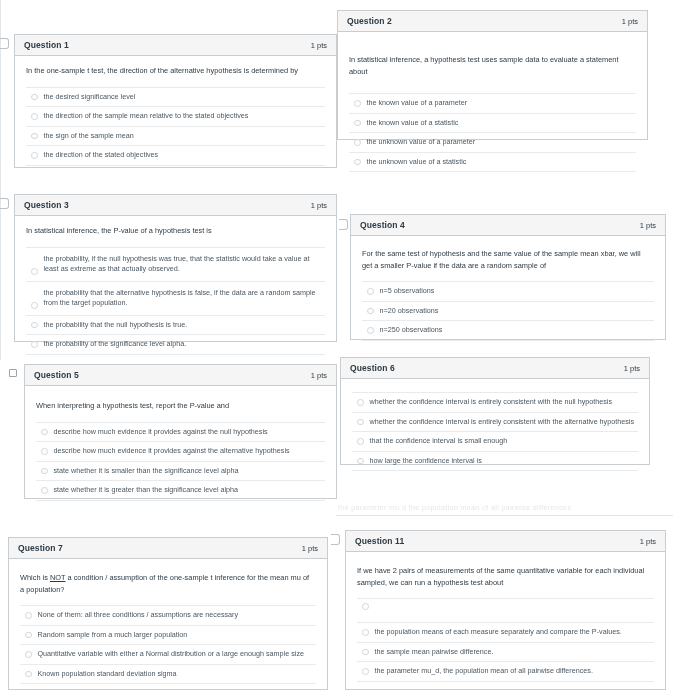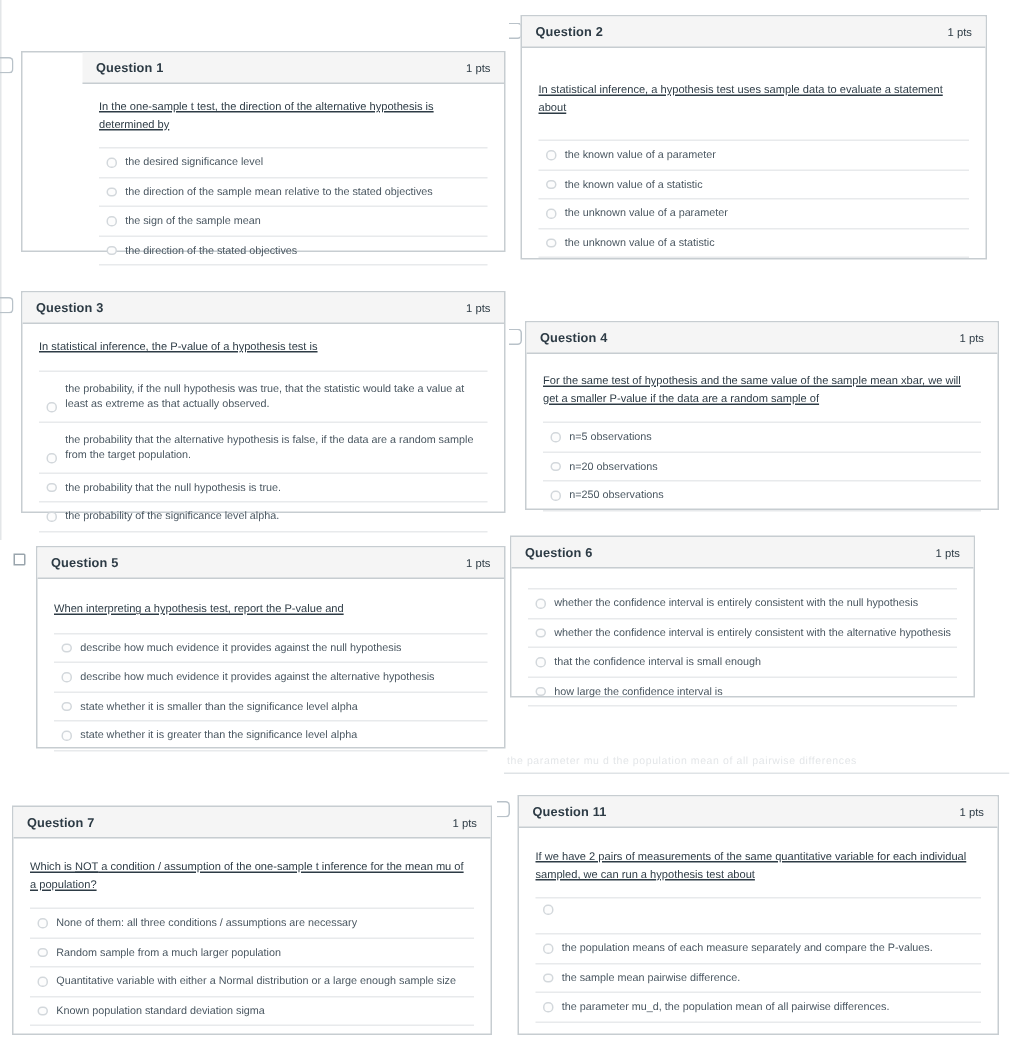--- a/index.html
+++ b/index.html
@@ -49,21 +49,20 @@
     color: #2d3b45;
   }
   .qbody {
     padding: 9px 11px 6px 11px;
   }
   .qtext {
     font-size: 7.4px;
     line-height: 11.5px;
     color: #2d3b45;
     margin: 0 4px 5px 0;
-    text-decoration: underline;
   }
   .qtext.pad-lg { margin-bottom: 16px; }
   .qtext.pad-md { margin-bottom: 10px; }
   .qtext u { text-decoration: underline; }
 
   
   .answers {
     margin: 0;
     padding: 0;
     list-style: none;
@@ -132,21 +131,21 @@
   }
 </style>
 </head>
 <body>
 
 <div class="canvas">
 
   <div class="vrule" style="left:0px; top:0px; height:360px;"></div>
 
   <div class="flag" style="left:0px; top:38px;"></div>
-  <div class="qcard" style="left:14px; top:34px; width:323px; height:134px;padding-left:40px;">
+  <div class="qcard" style="left:14px; top:34px; width:323px; height:134px;">
     <div class="qhead">
       <span class="qtitle">Question 1</span>
       <span class="qpts">1 pts</span>
     </div>
     <div class="qbody">
       <p class="qtext pad-md">In the one-sample t test, the direction of the alternative hypothesis is determined by</p>
       <ul class="answers">
         <li class="answer">
           <span class="radio"></span>
           <span class="answer-label">the desired significance level</span>
@@ -161,21 +160,21 @@
         </li>
         <li class="answer">
           <span class="radio"></span>
           <span class="answer-label">the direction of the stated objectives</span>
         </li>
       </ul>
     </div>
   </div>
 
   <div class="flag" style="left:339px; top:15px;"></div>
-  <div class="qcard" style="left:347px; top:10px; width:311px; height:163px;">
+  <div class="qcard" style="left:337px; top:10px; width:311px; height:130px;">
     <div class="qhead">
       <span class="qtitle">Question 2</span>
       <span class="qpts">1 pts</span>
     </div>
     <div class="qbody" style="padding-top:22px;">
       <p class="qtext pad-lg">In statistical inference, a hypothesis test uses sample data to evaluate a statement about</p>
       <ul class="answers">
         <li class="answer">
           <span class="radio"></span>
           <span class="answer-label">the known value of a parameter</span>

